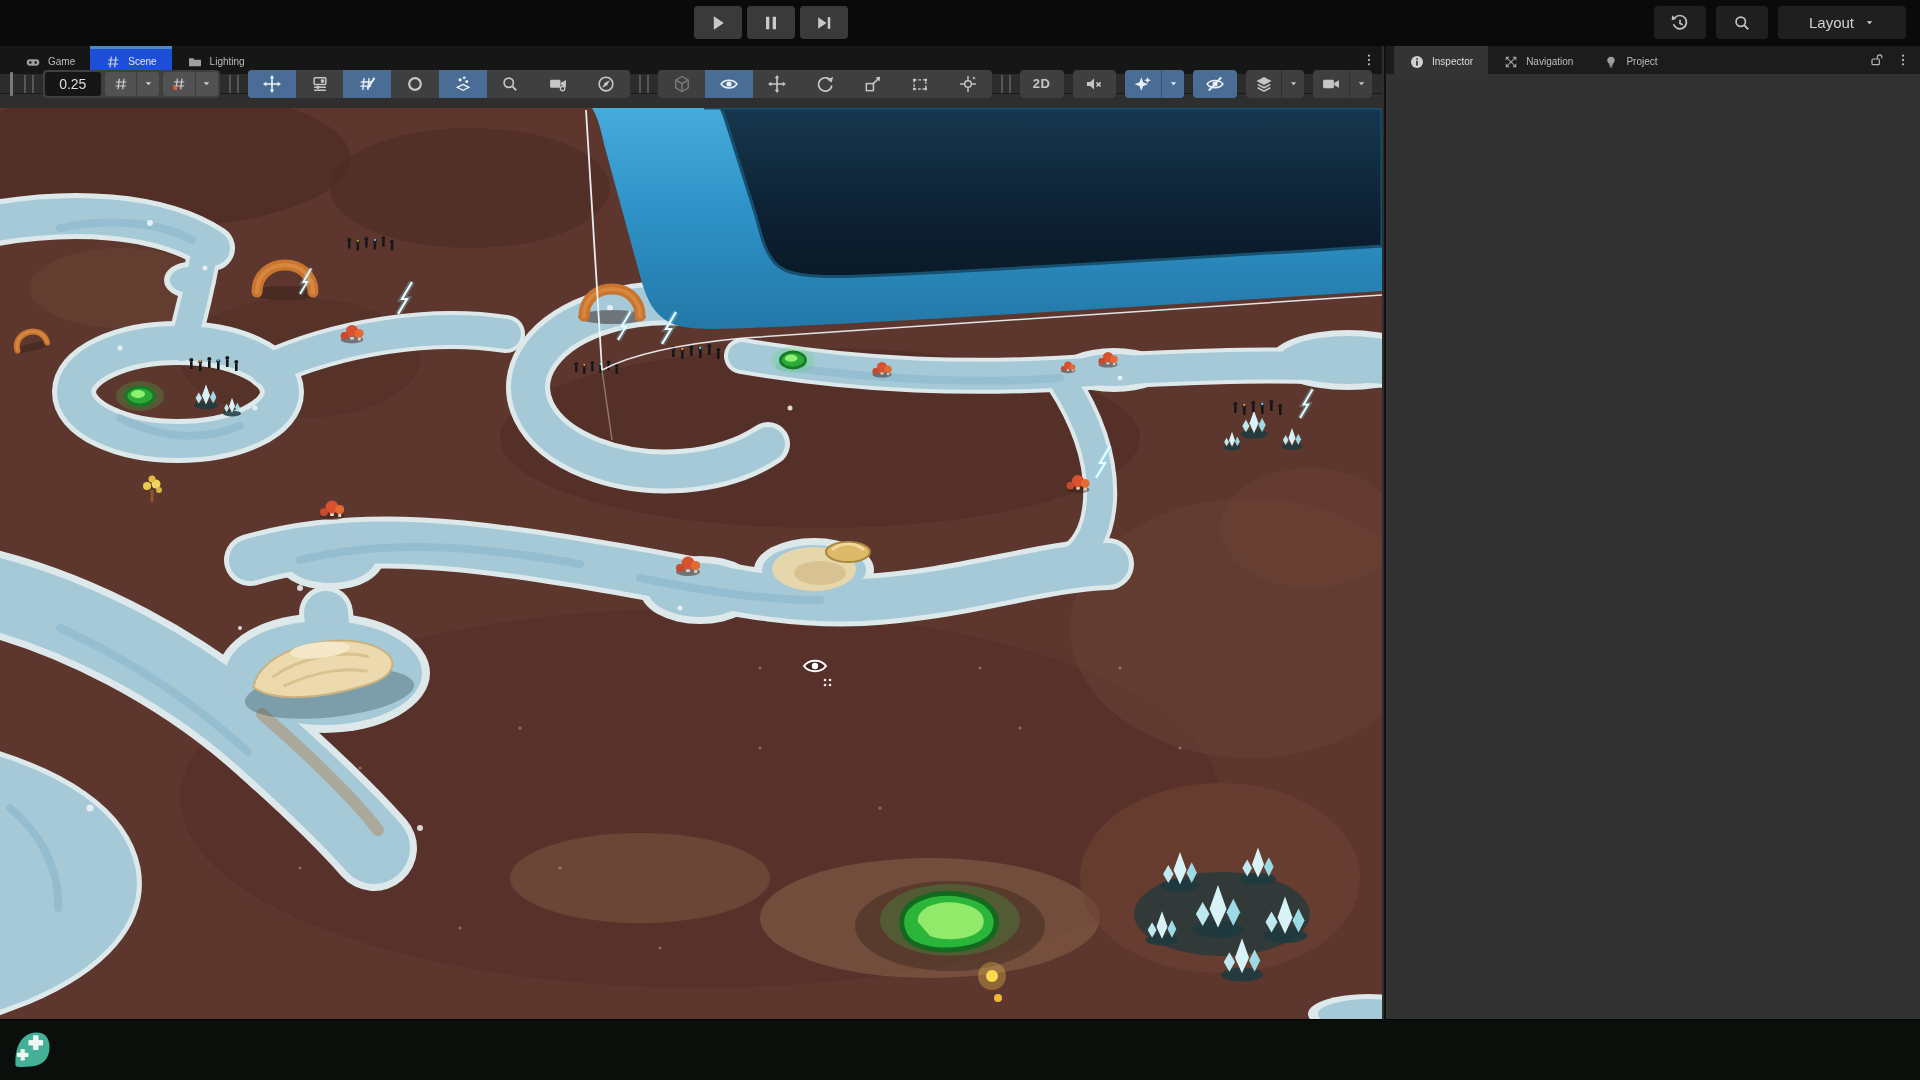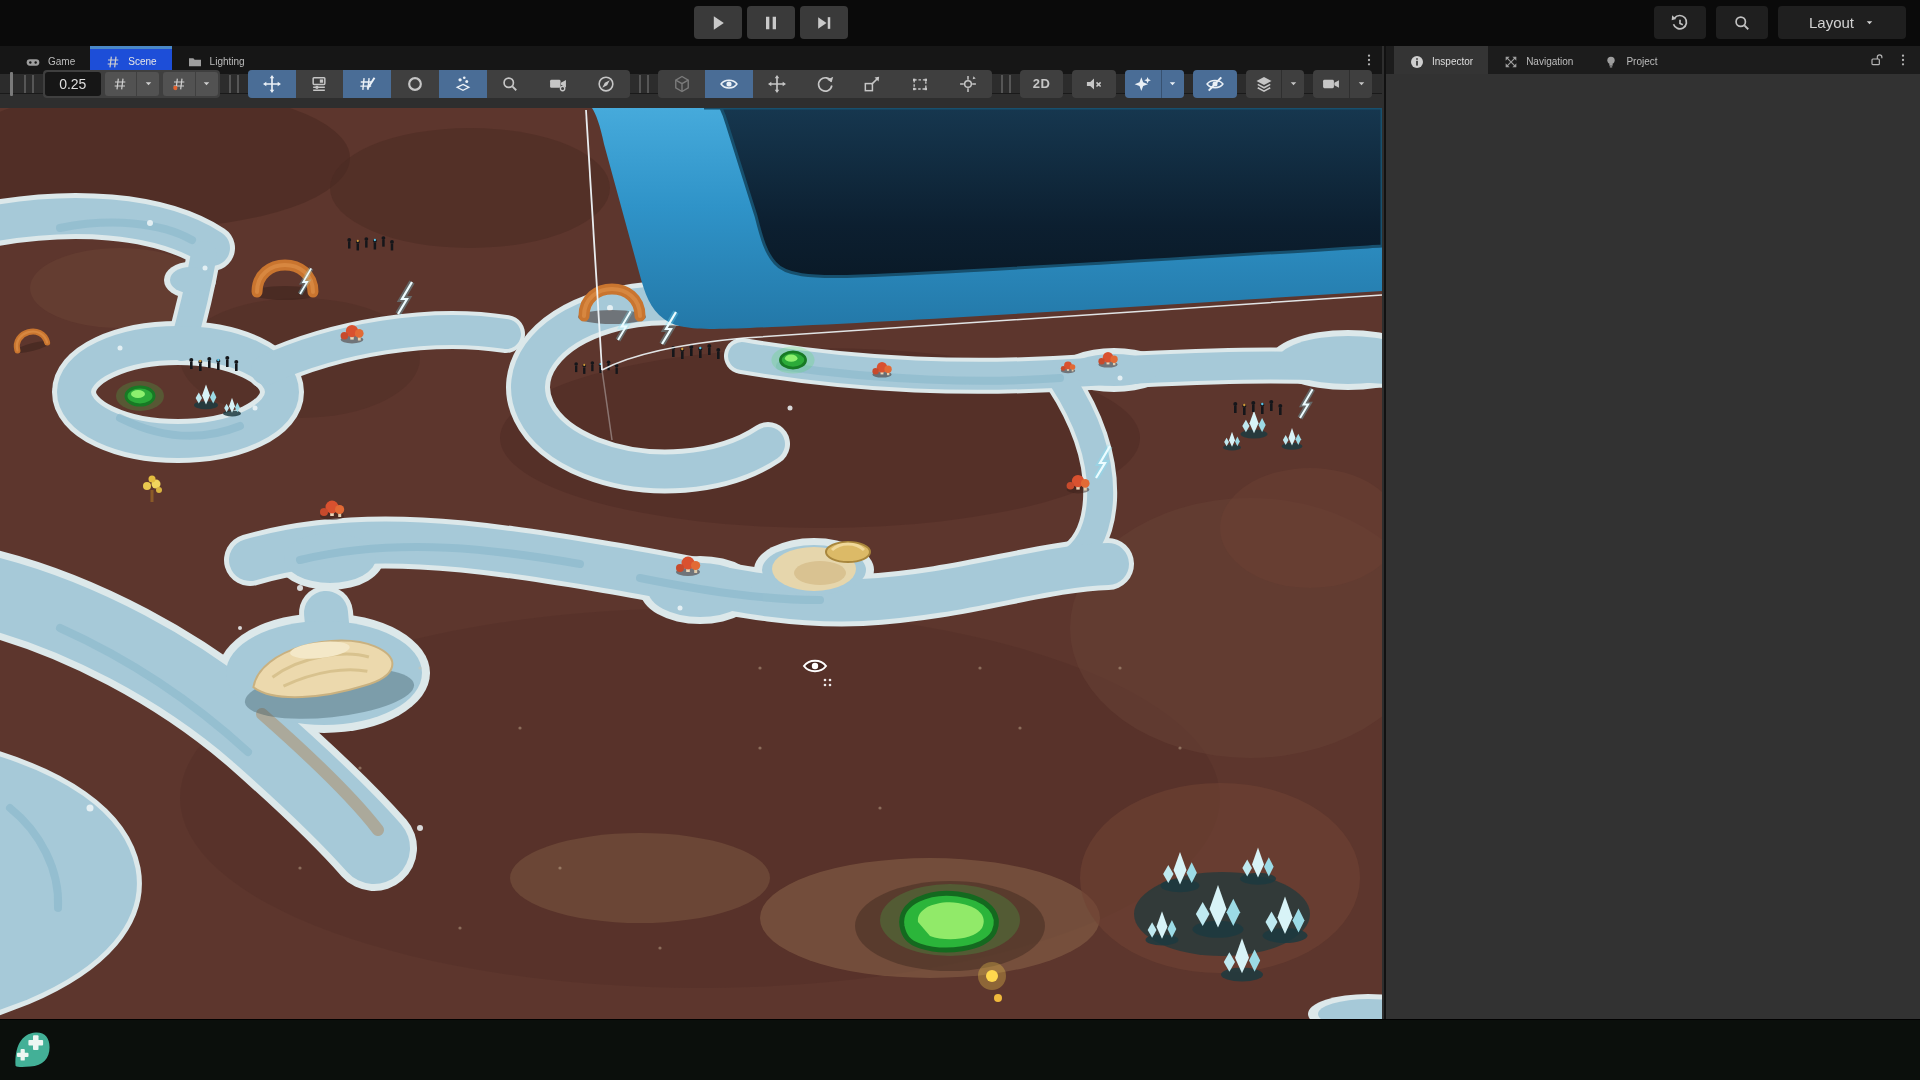--- a/index.html
+++ b/index.html
@@ -26,21 +26,21 @@
   .tab{display:flex;align-items:center;gap:7px;padding:0 15px;font-size:10px;color:#bdbdbd;border-top:3px solid transparent;box-sizing:border-box;}
   .tab .ic16{color:#9e9e9e}
   .tab.active{background:#1d4ed8;color:#e6e6e6;border-top:3px solid #4a88c7;}
   .tab.active-plain{background:#343434;color:#dedede;border-top:3px solid transparent;}
   .tab.active .ic16,.tab.active-plain .ic16{color:#cfcfcf}
   .tr-spacer{flex:1}
   .tr-iconbtn{display:flex;align-items:center;justify-content:center;width:26px;color:#b5b5b5;}
 
   
   .scenebar{position:absolute;left:0;top:74px;width:1382px;height:20px;background:#2c2c2c;border-bottom:1px solid #1a1a1a;
-            display:flex;align-items:center;box-sizing:border-box;padding:0 10px;gap:9px;justify-content:flex-end;}
+            display:flex;align-items:center;box-sizing:border-box;padding:0 10px;gap:9px;}
   .edgebar{width:3px;height:24px;background:#7a7a7a;border-radius:1px;margin-right:2px;}
   .grip{width:6px;height:18px;border-left:2px solid #565656;border-right:2px solid #565656;}
   .tgroup{display:flex;align-items:center;background:#3f3f3f;border-radius:4px;height:28px;overflow:hidden;}
   .tbtn{width:48px;height:28px;display:flex;align-items:center;justify-content:center;color:#c6c6c6;}
   .tbtn.sel{background:#4a6d96;color:#eaf0f6;}
   .tbtn.dim{color:#7a7a7a;}
   .minibtn{width:32px;height:24px;margin:2px 0 2px 2px;border-radius:3px 0 0 3px;background:#525252;display:flex;align-items:center;justify-content:center;color:#cfcfcf;}
   .minarrow{width:22px;height:24px;margin:2px 2px 2px 0;border-radius:0 3px 3px 0;background:#525252;display:flex;align-items:center;justify-content:center;color:#cfcfcf;border-left:1px solid #404040;}
   .field{width:56px;height:24px;margin:2px;background:#161616;border-radius:3px;color:#dedede;font-size:14px;display:flex;align-items:center;justify-content:center;}
   .lbl2d{font-size:13px;font-weight:bold;letter-spacing:.5px;}

